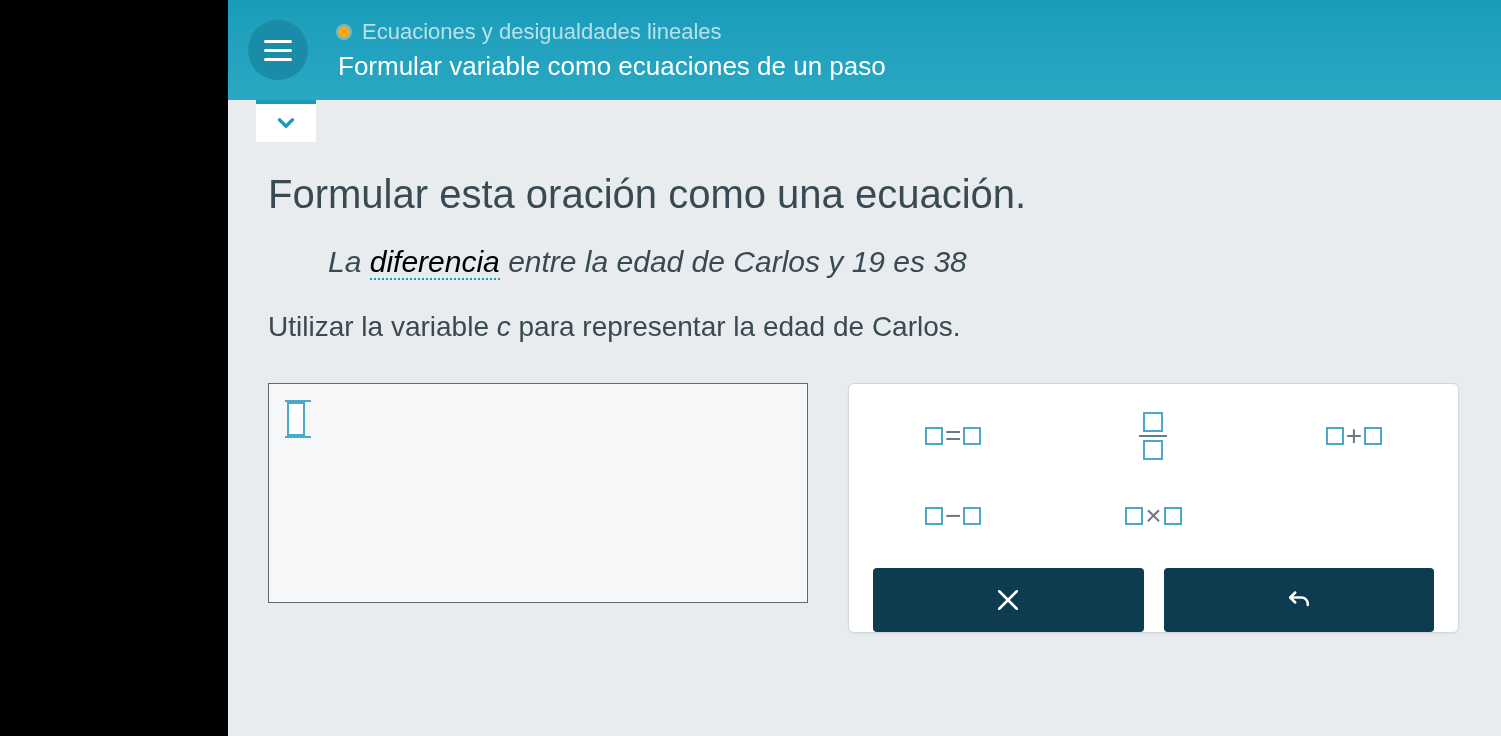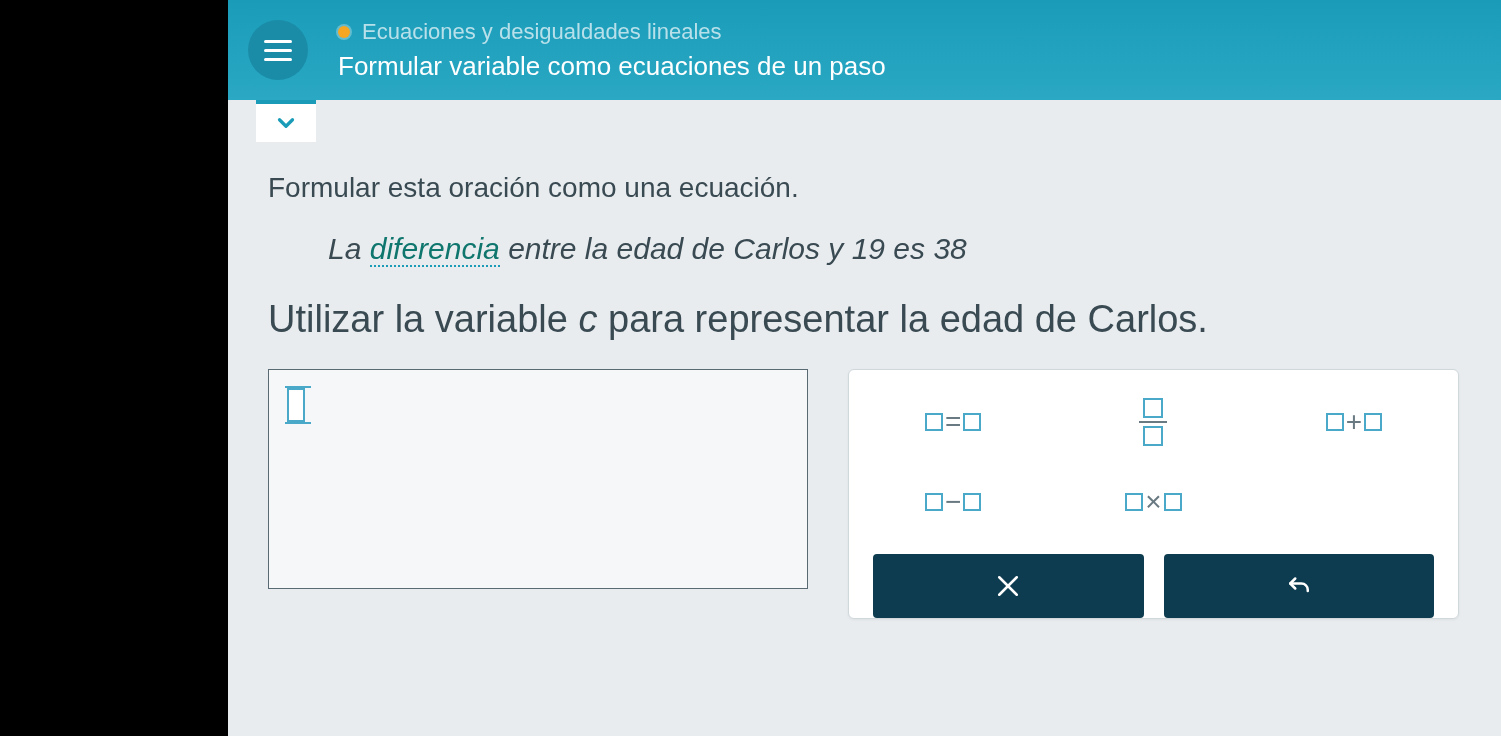--- a/index.html
+++ b/index.html
@@ -70,28 +70,28 @@
     display: flex;
     align-items: center;
     justify-content: center;
     cursor: pointer;
     margin-left: 28px;
   }
   .content {
     padding: 30px 50px 20px 40px;
     color: #3a4a52;
   }
-  .instruction { font-size: 28px; margin-bottom: 28px; }
+  .instruction { font-size: 40px; margin-bottom: 28px; }
   .sentence { font-size: 30px; font-style: italic; margin-left: 60px; margin-bottom: 32px; }
   .link {
-    color: #0f766e;
+    color: #000000;
     border-bottom: 2px dotted #1a9cb8;
     cursor: pointer;
   }
-  .var-line { font-size: 38px; margin-bottom: 28px; }
+  .var-line { font-size: 28px; margin-bottom: 40px; }
   .var { font-style: italic; }
   .work-row {
     display: flex;
     gap: 40px;
     align-items: flex-start;
   }
   .input-box {
     width: 540px;
     height: 220px;
     border: 1.5px solid #5a6a72;

